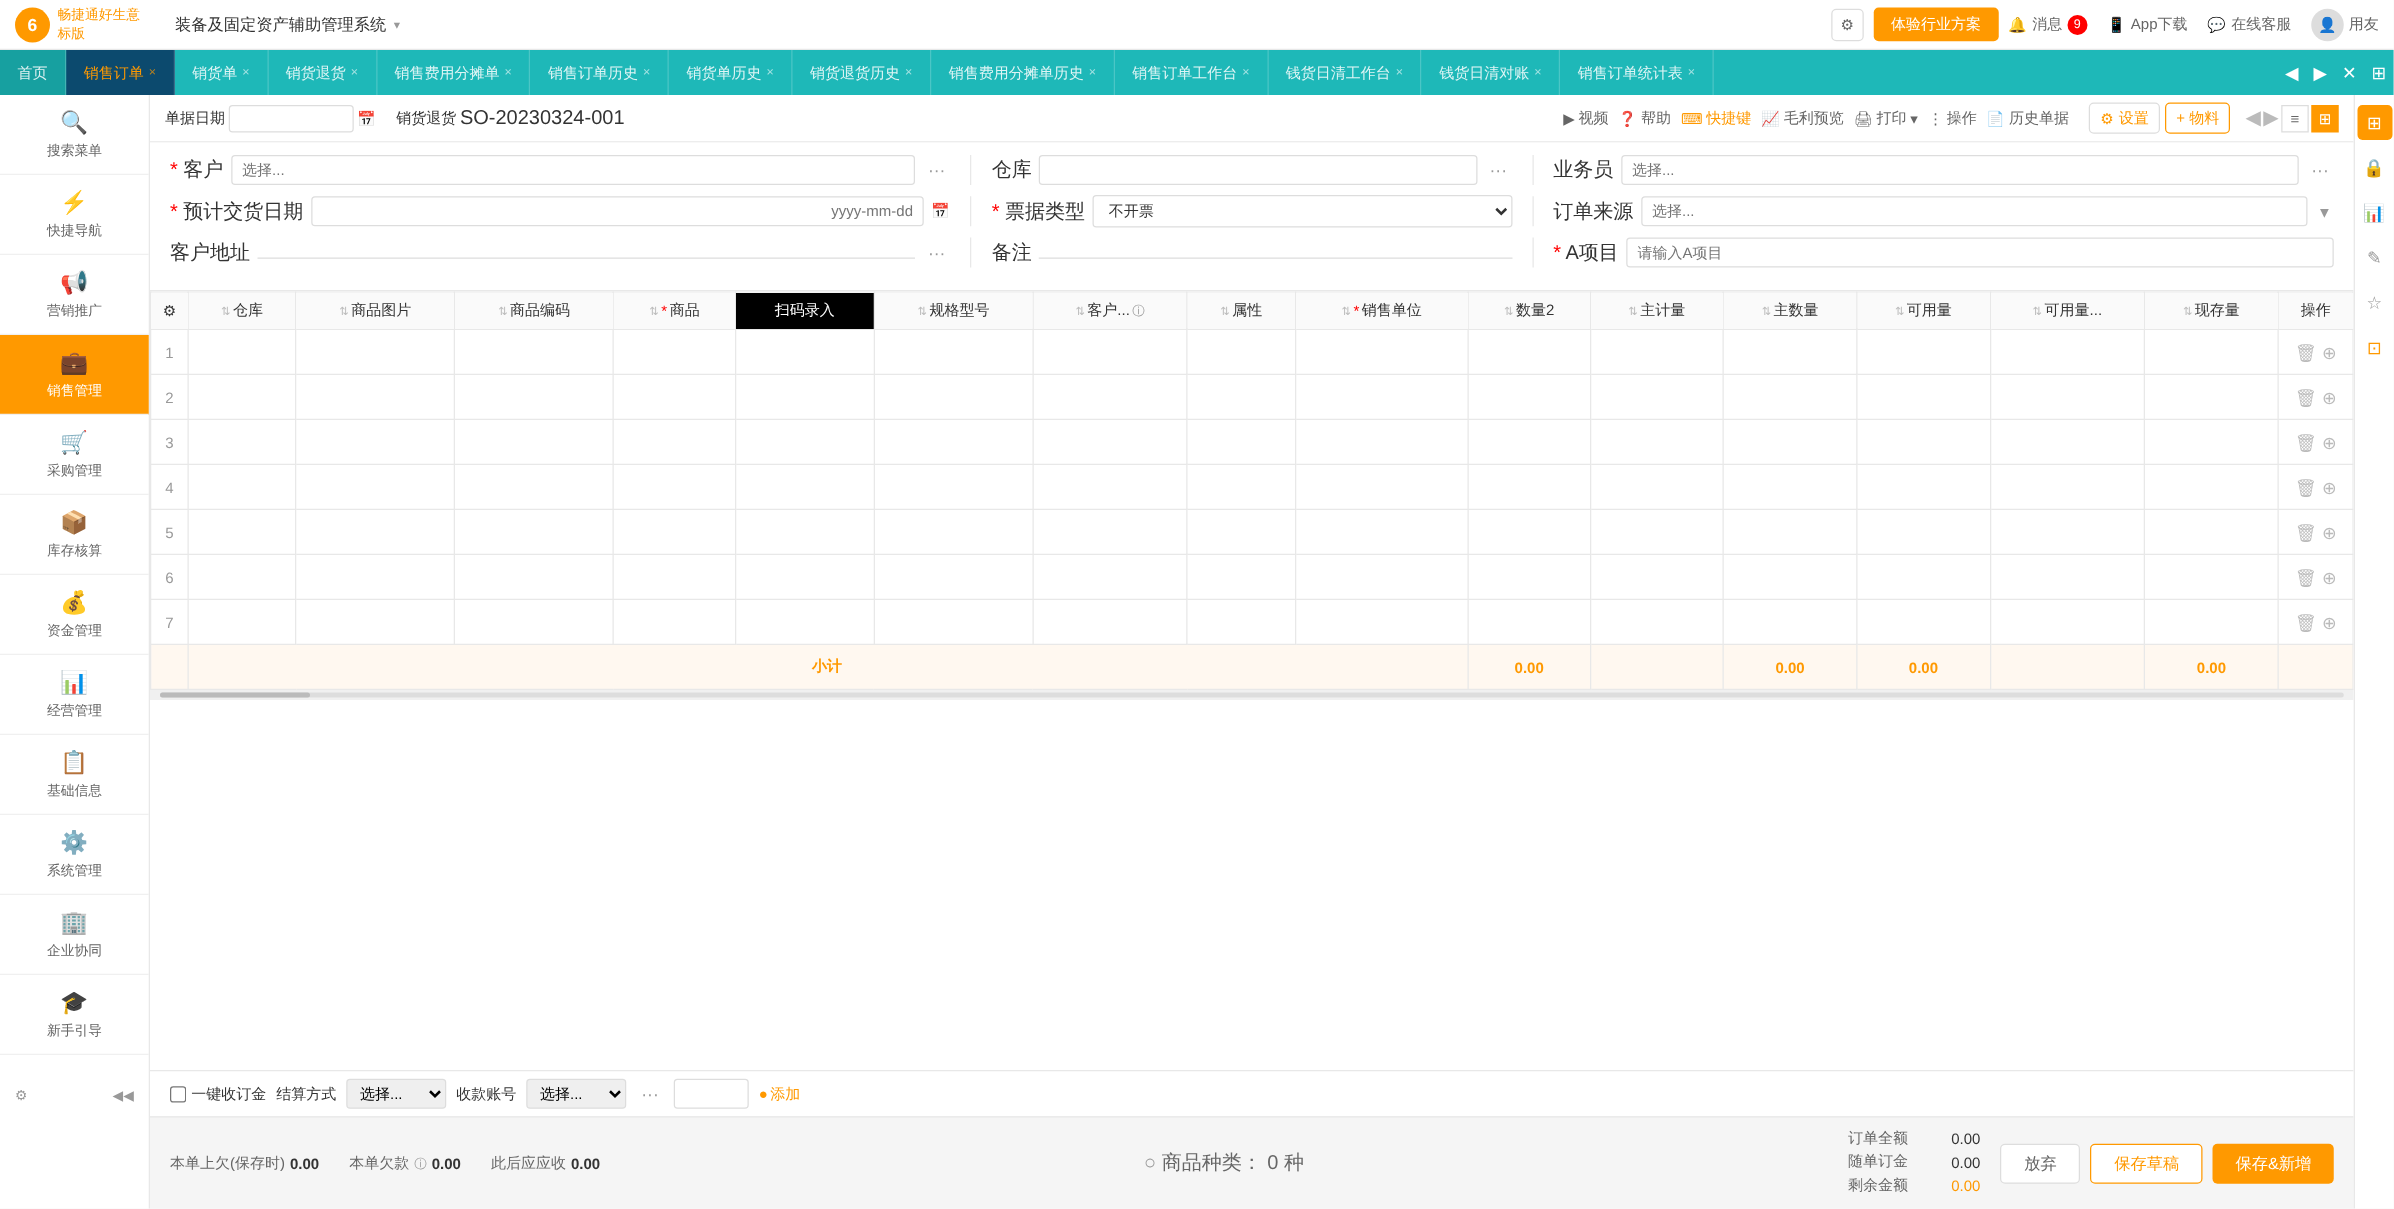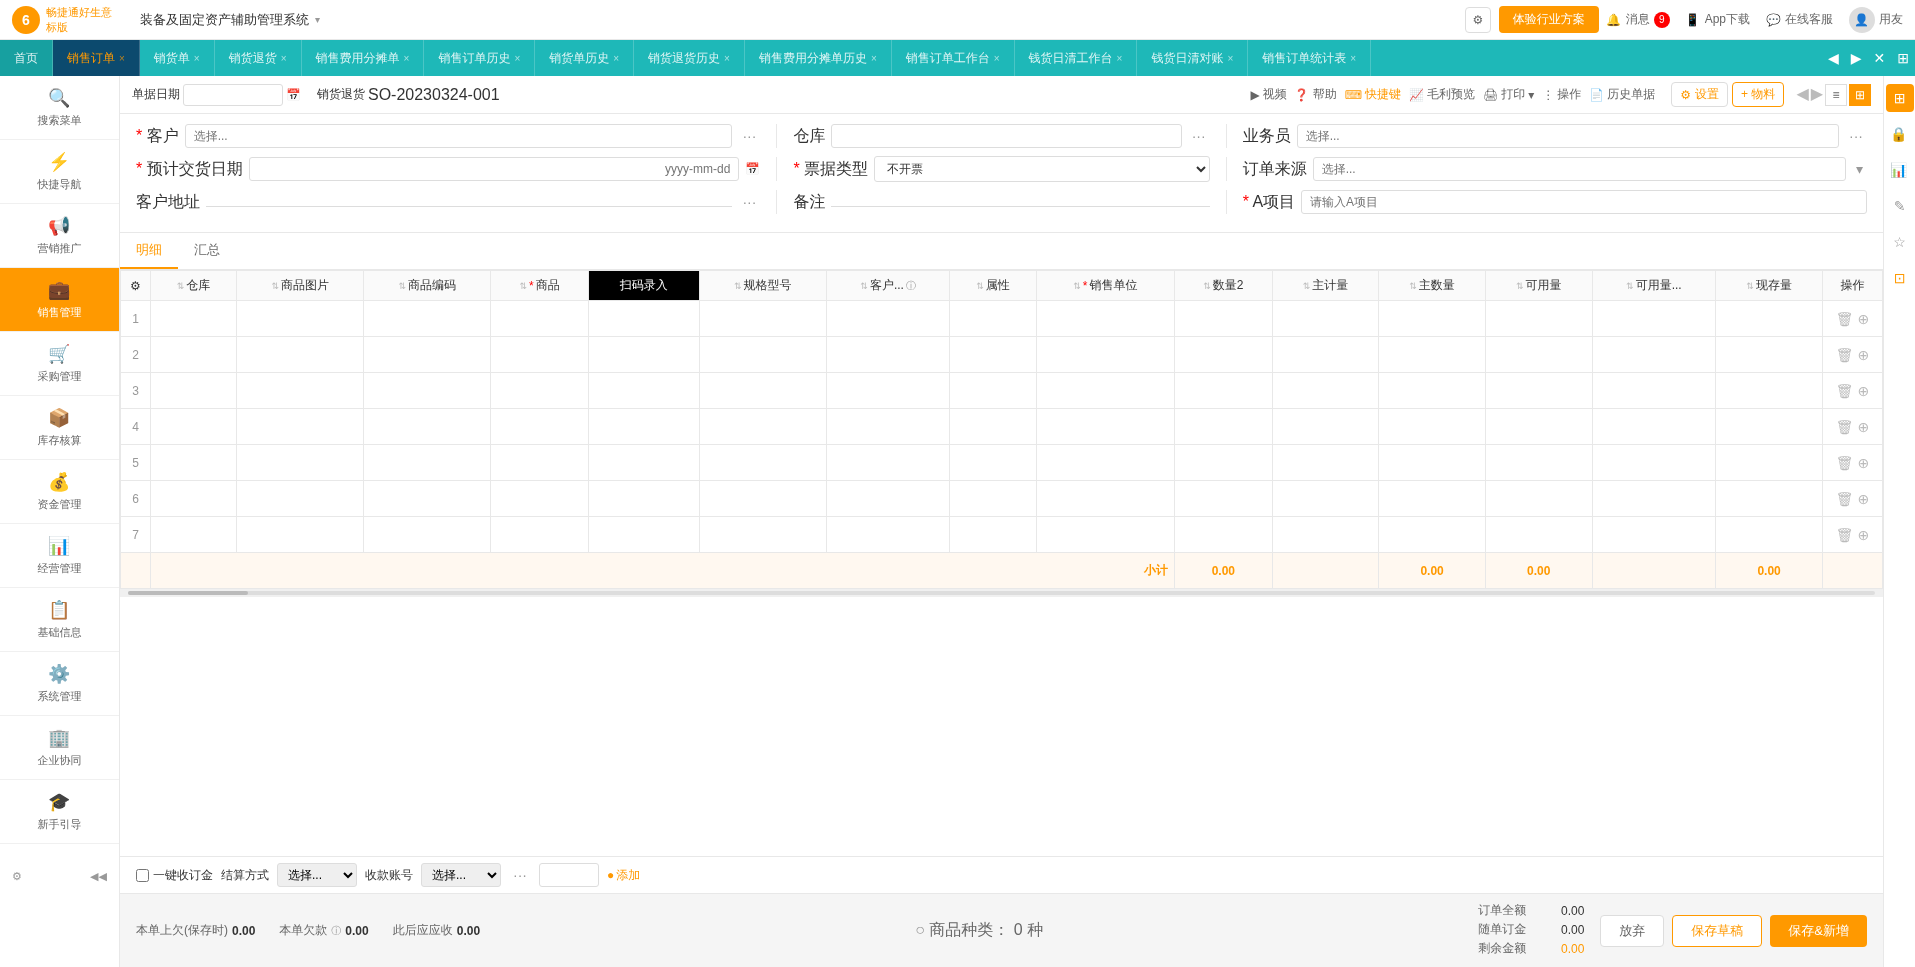--- a/index.html
+++ b/index.html
@@ -377,24 +377,20 @@
         </div>
         <div class="field-separator"></div>
         <div class="form-field" style="flex:1.5">
           <label class="required">A项目</label>
           <input class="form-input" type="text" placeholder="请输入A项目" style="flex: 1 1 0%;">
         </div>
       </div>
 
     </div>
 
-    <div class="detail-tabs">
-      <div class="detail-tab active">明细</div>
-      <div class="detail-tab">汇总</div>
-    </div>
 
     <div class="table-wrapper">
       <table class="data-table">
         <thead>
           <tr>
             <th style="width:30px">
               <span>⚙</span>
             </th>
             <th>
               <div class="col-icon">
@@ -654,21 +650,21 @@
             <td>
               <div class="action-icons">
                 <span class="action-icon">🗑</span>
                 <span class="action-icon">⊕</span>
               </div>
             </td>
           </tr>
 
           <tr class="subtotal-row">
             <td></td>
-            <td colspan="9" style="text-align:right;padding-left:4px">
+            <td colspan="9" style="text-align:center;padding-left:4px">
               <span class="subtotal-label">小计</span>
             </td>
             <td class="subtotal-value">0.00</td>
             <td></td>
             <td class="subtotal-value">0.00</td>
             <td class="subtotal-value">0.00</td>
             <td></td>
             <td class="subtotal-value">0.00</td>
             <td></td>
           </tr>

